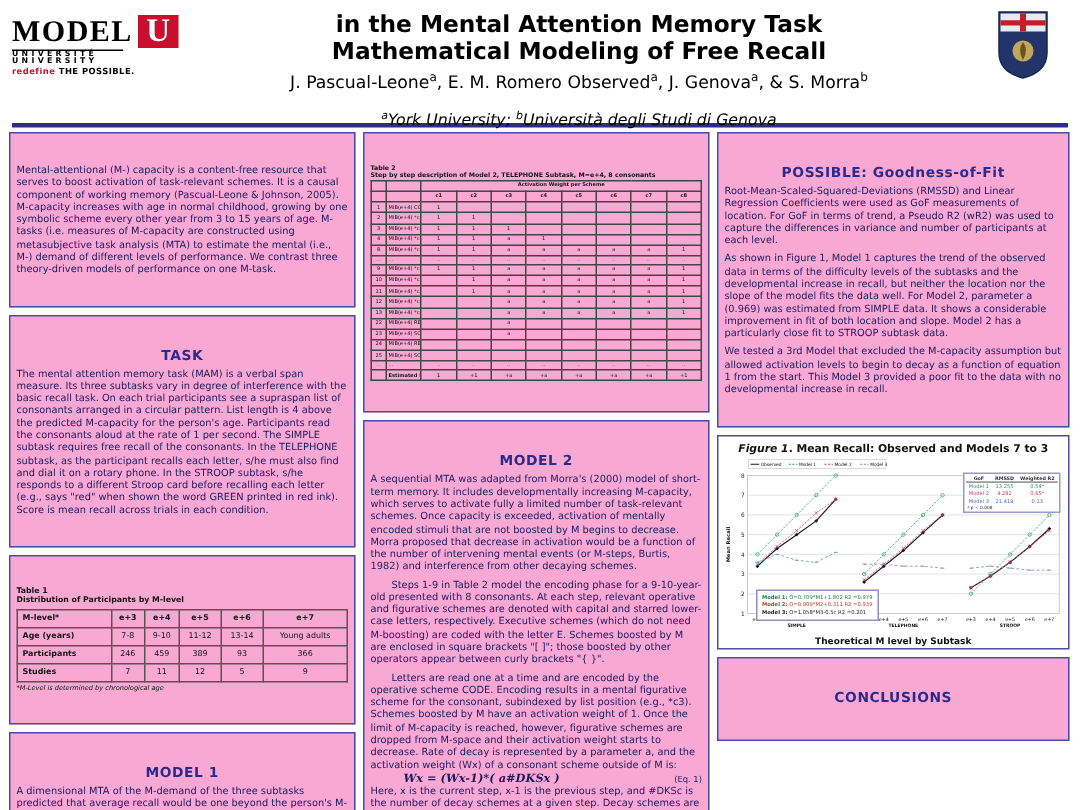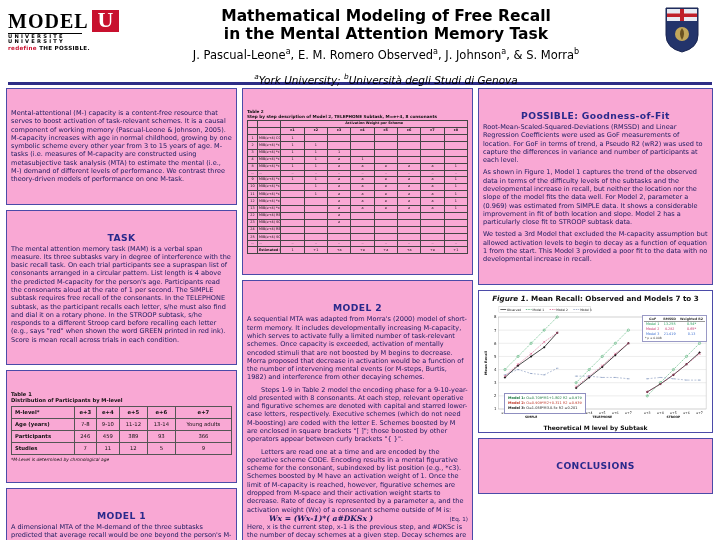--- a/index.html
+++ b/index.html
@@ -114,24 +114,24 @@
         <div class="york-sub">UNIVERSITÉ</div>
         <div class="york-sub">UNIVERSITY</div>
         <div class="york-tag">
           <span class="red">redefine</span>
           <span class="blk">THE POSSIBLE.</span>
         </div>
       </div>
     </div>
 
     <div class="title-block">
+      <div class="title-main">in the Mental Attention Memory Task</div>
       <div class="title-main">Mathematical Modeling of Free Recall</div>
-      <div class="title-main">in the Mental Attention Memory Task</div>
       <div class="authors">
-        <span>J. Pascual-Leone</span><sup>a</sup><span>, E. M. Romero Observed</span><sup>a</sup><span>, J. Johnson</span><sup>a</sup><span>, &amp; S. Morra</span><sup>b</sup>
+        <span>J. Pascual-Leone</span><sup>a</sup><span>, E. M. Romero Observed</span><sup>a</sup><span>, J. Genova</span><sup>a</sup><span>, &amp; S. Morra</span><sup>b</sup>
       </div>
       <div class="affil">
         <sup>a</sup><span>York University; </span><sup>b</sup><span>Università degli Studi di Genova</span>
       </div>
     </div>
 
     <div class="logo-right">
       <svg class="crest" viewBox="0 0 34 46">
         <path d="M1 1 H33 V28 Q33 41 17 45 Q1 41 1 28 Z" fill="#23346b" stroke="#1a2550" stroke-width="1"></path>
         <path d="M2 2 H32 V14 H2 Z" fill="#e8eaf2"></path>

